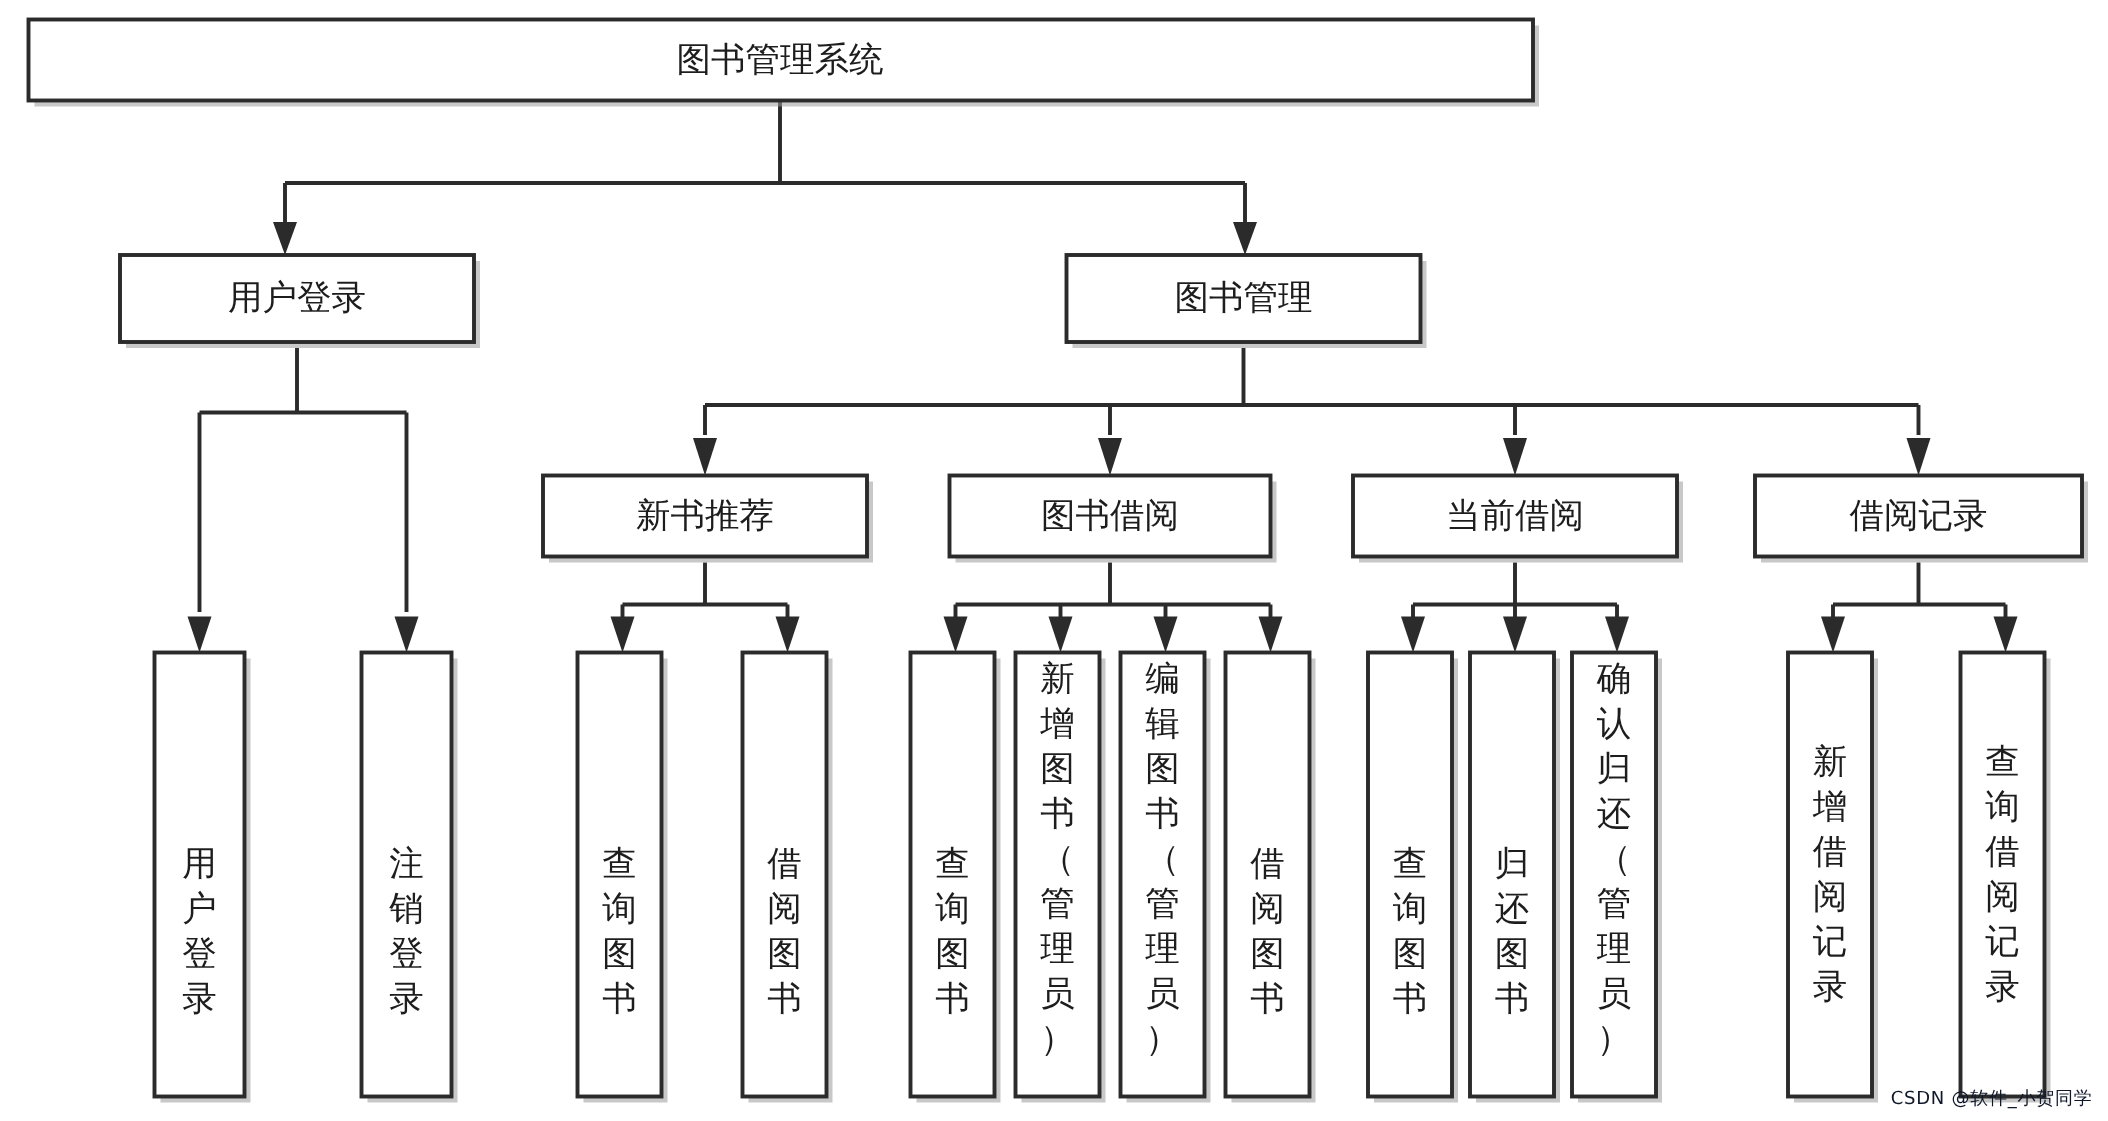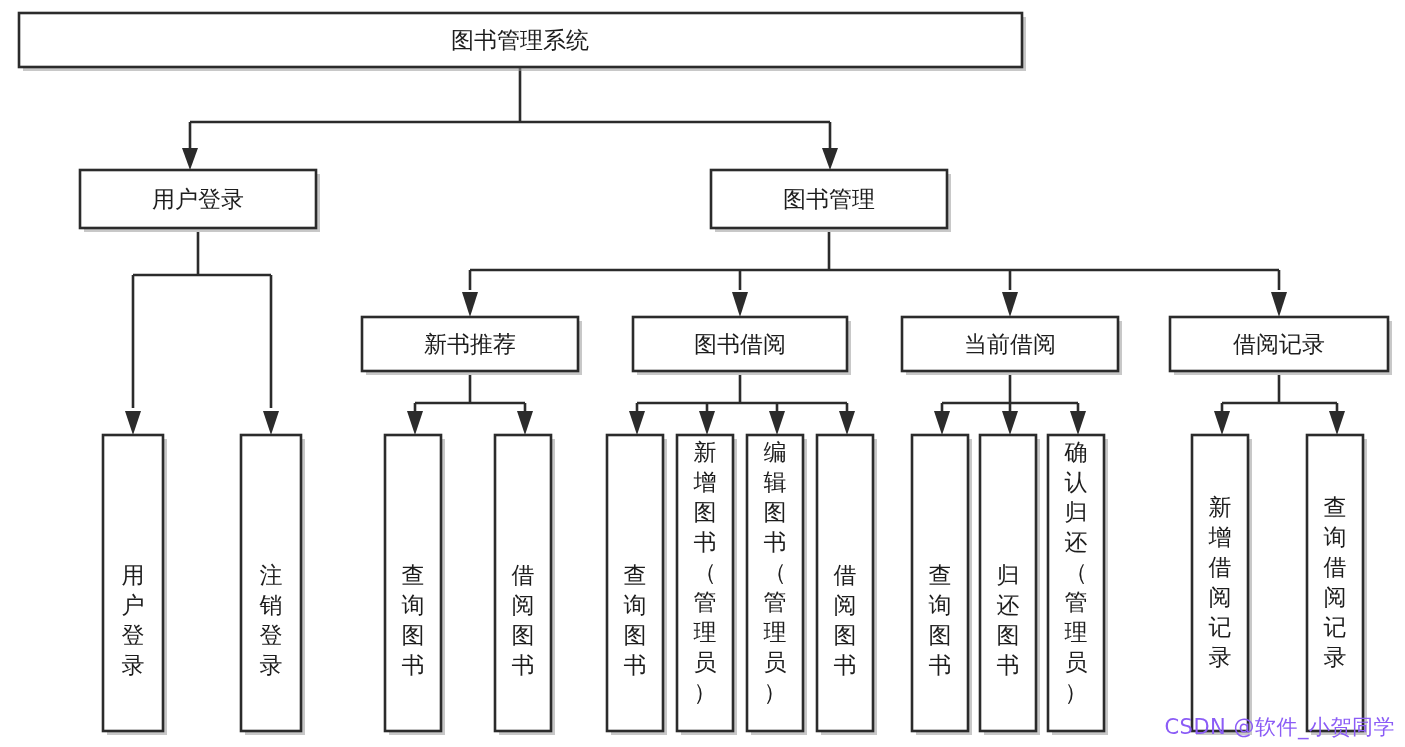--- a/index.html
+++ b/index.html
@@ -56,22 +56,22 @@
     font-family: "DejaVu Sans", "Liberation Sans", sans-serif;
     font-size: 23px;
     fill: #1d1d1d;
     text-anchor: middle;
   }
   .watermark {
     position: absolute;
     right: 10px;
     bottom: 6px;
     font-family: "DejaVu Sans", "Liberation Sans", sans-serif;
-    font-size: 21px;
-    color: #8b5cf6;
+    font-size: 12px;
+    color: #0f172a;
     letter-spacing: .5px;
     white-space: nowrap;
     user-select: none;
   }
 </style>
 </head>
 <body>
 
 <div id="diagram-root">
 

